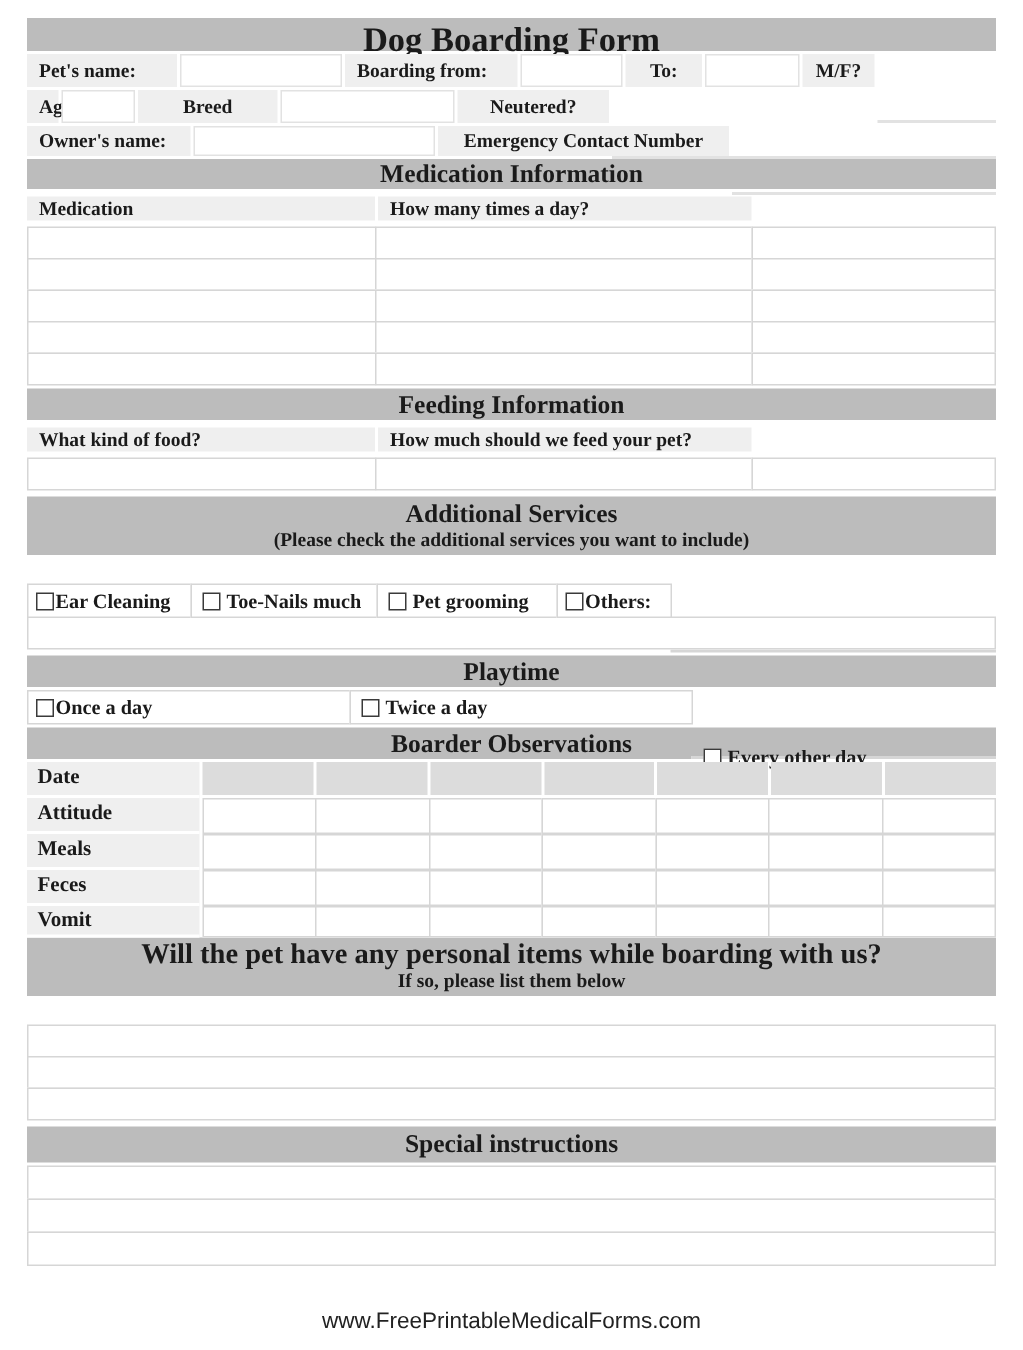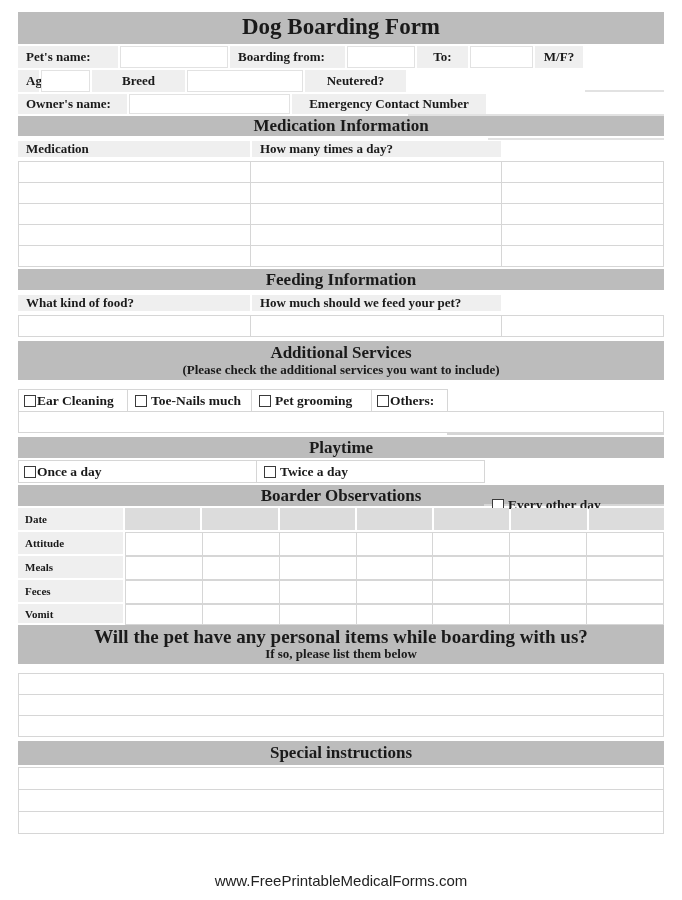--- a/index.html
+++ b/index.html
@@ -10,61 +10,61 @@
     --text:#1a1a1a;
   }
   html,body{margin:0;padding:0;}
   body{
     width:682px;height:900px;background:#ffffff;overflow:hidden;
     font-family:"Liberation Serif","DejaVu Serif",serif;color:var(--text);
     position:relative;
   }
   .form{position:absolute;left:18px;top:12px;width:646px;}
   .title-bar{
-    height:32px;background:var(--header-bg);text-align:center;
+    height:22px;background:var(--header-bg);text-align:center;
     font-weight:bold;font-size:23px;line-height:30px;margin-bottom:2px;
   }
   
   .info-row{display:flex;column-gap:2px;margin-bottom:2px;}
   .h22{height:22px}.h20{height:20px}
   .cell{box-sizing:border-box;display:flex;align-items:center;}
   .lab{background:var(--label-bg);font-weight:bold;font-size:13px;padding-left:8px;}
   .lab.center{justify-content:center;padding-left:0;}
   .inp{background:#fff;border:1px solid #e2e2e2;}
   .grow{flex:1;margin-top:44px;}
   
   .sec-h{
     background:var(--header-bg);text-align:center;font-weight:bold;
     font-size:17px;height:21px;line-height:21px;margin-bottom:2px;
   }
-  .sec-h2{background:var(--header-bg);text-align:center;font-weight:bold;padding:2px 0 3px;margin-bottom:9px;}
+  .sec-h2{background:var(--header-bg);text-align:center;font-weight:bold;padding:2px 0 3px;margin-bottom:19px;}
   .sec-h2 .l1{font-size:19px;line-height:20px;}
   .sec-h2 .l2{font-size:13px;line-height:14px;}
   
   .t-head{display:flex;column-gap:2px;margin-bottom:1px;height:22px;align-items:center;}
   .t-head>div{background:var(--label-bg);font-weight:bold;font-size:13px;
     box-sizing:border-box;display:flex;align-items:center;padding-left:8px;}
   .c1{width:232px}.c2{width:249px}
   .e-row{display:flex;height:22px;}
   .e-row>div{background:#fff;border:1px solid var(--border);box-sizing:border-box;}
   .e-row+.e-row{margin-top:-1px;}
   .e-row .d1{width:233px}.e-row .d2{width:252px;margin-left:-1px}.e-row .d3{flex:1;margin-left:-1px}
   
   .chk-row{display:flex;height:23px;}
   .chk-row>div{background:#fff;border:1px solid var(--border);box-sizing:border-box;
     display:flex;align-items:center;padding-left:7px;font-weight:bold;font-size:13.5px;}
   .chk-row>div+div{margin-left:-1px;}
   .box{width:12px;height:12px;border:1.5px solid #3a3a3a;background:#fff;margin-right:4px;flex:none;box-sizing:border-box;}
   .w1{width:110px}.w2{width:125px}.w3{width:121px}.w4{width:77px}
-  .p1{width:239px}.p2{width:229px}
+  .p1{width:216px}.p2{width:229px}
   .empty-wide{height:22px;background:#fff;border:1px solid var(--border);margin-top:-1px;box-sizing:border-box;}
   .gap4{height:4px}.gap2{height:2px}
   
   .obs-row{display:flex;}
-  .obs-label{width:105px;background:var(--label-bg);font-weight:bold;font-size:11px;
+  .obs-label{width:115px;background:var(--label-bg);font-weight:bold;font-size:14px;
     display:flex;align-items:center;padding-left:7px;box-sizing:border-box;
     margin-right:2px;border-bottom:2px solid #fff;}
   .obs-data{flex:1;display:flex;}
   .obs-data.gray{column-gap:2px;margin-bottom:2px;}
   .obs-data.gray>div{flex:1;background:var(--date-bg);}
   .obs-data.lines>div{flex:1;background:#fff;border:1px solid var(--border);box-sizing:border-box;}
   .obs-data.lines>div+div{margin-left:-1px;}
   .obs-row.tall .obs-label{align-items:flex-start;padding-top:1px;line-height:15px;border-bottom:none;}
   .h24{height:24px}.h21{height:21px}.h48{height:48px}
   

